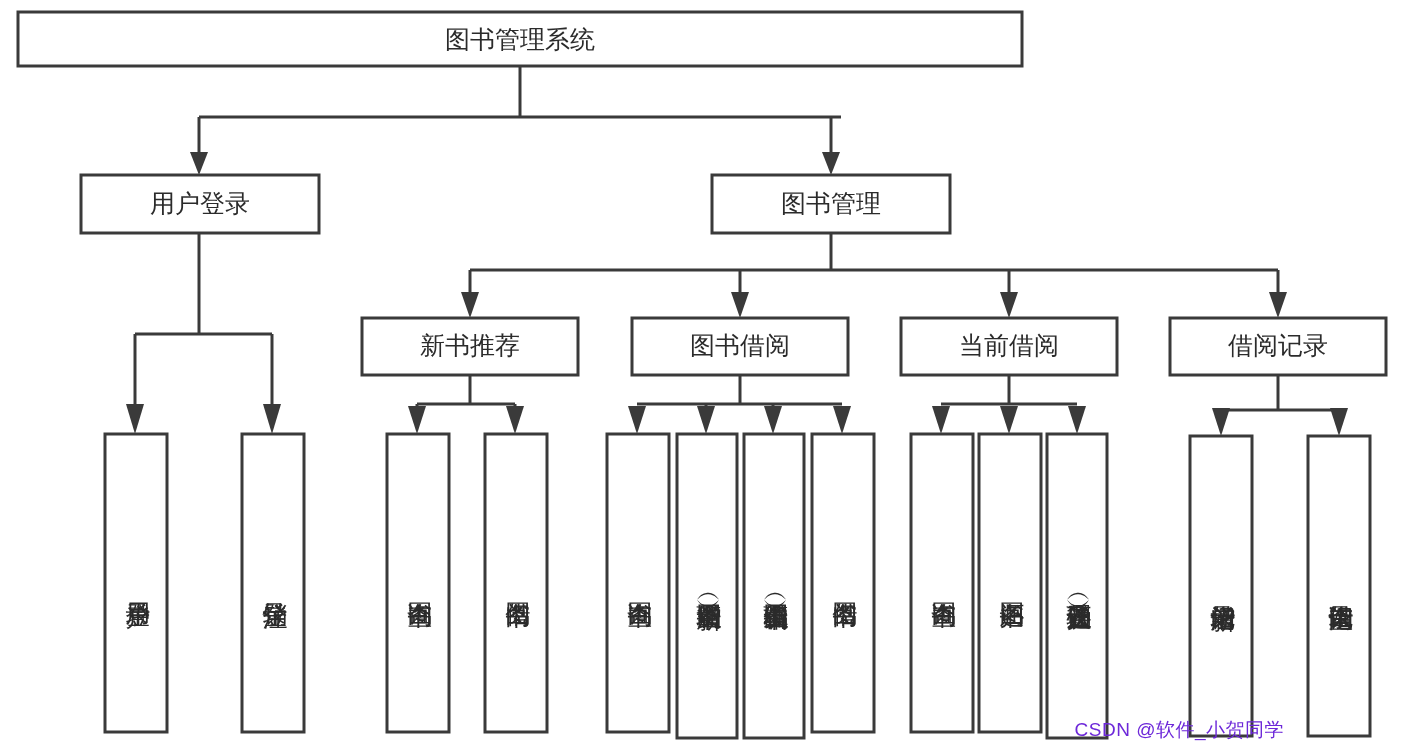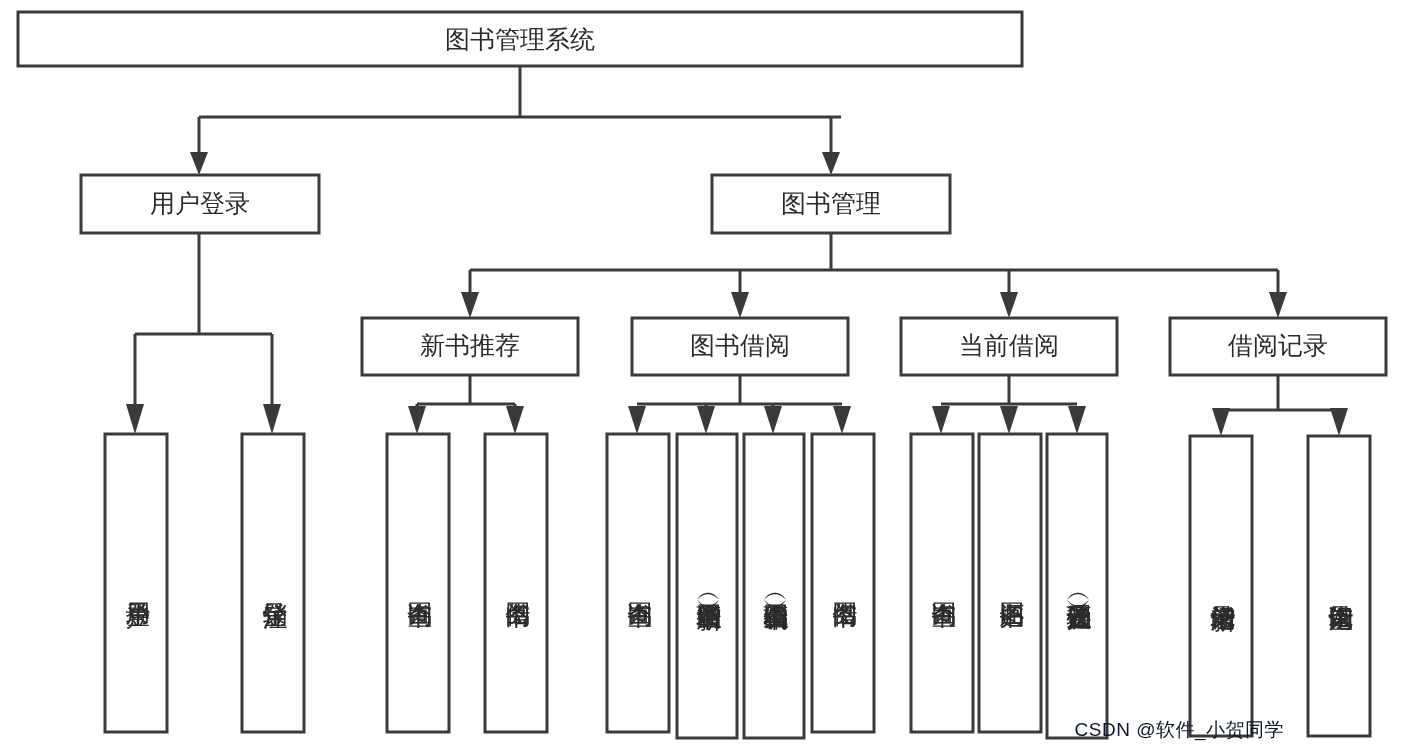--- a/index.html
+++ b/index.html
@@ -58,21 +58,21 @@
     text-anchor: middle;
     dominant-baseline: middle;
     white-space: pre;
   }
   .watermark {
     position: absolute;
     right: 8px;
     bottom: 4px;
     font-family: "Liberation Sans", "DejaVu Sans", sans-serif;
     font-size: 19px;
-    color: #0f172a;
+    color: #6d28d9;
     letter-spacing: 0.5px;
     user-select: none;
     white-space: pre;
   }
 </style>
 </head>
 <body>
 
 <div id="diagram-root">
 

